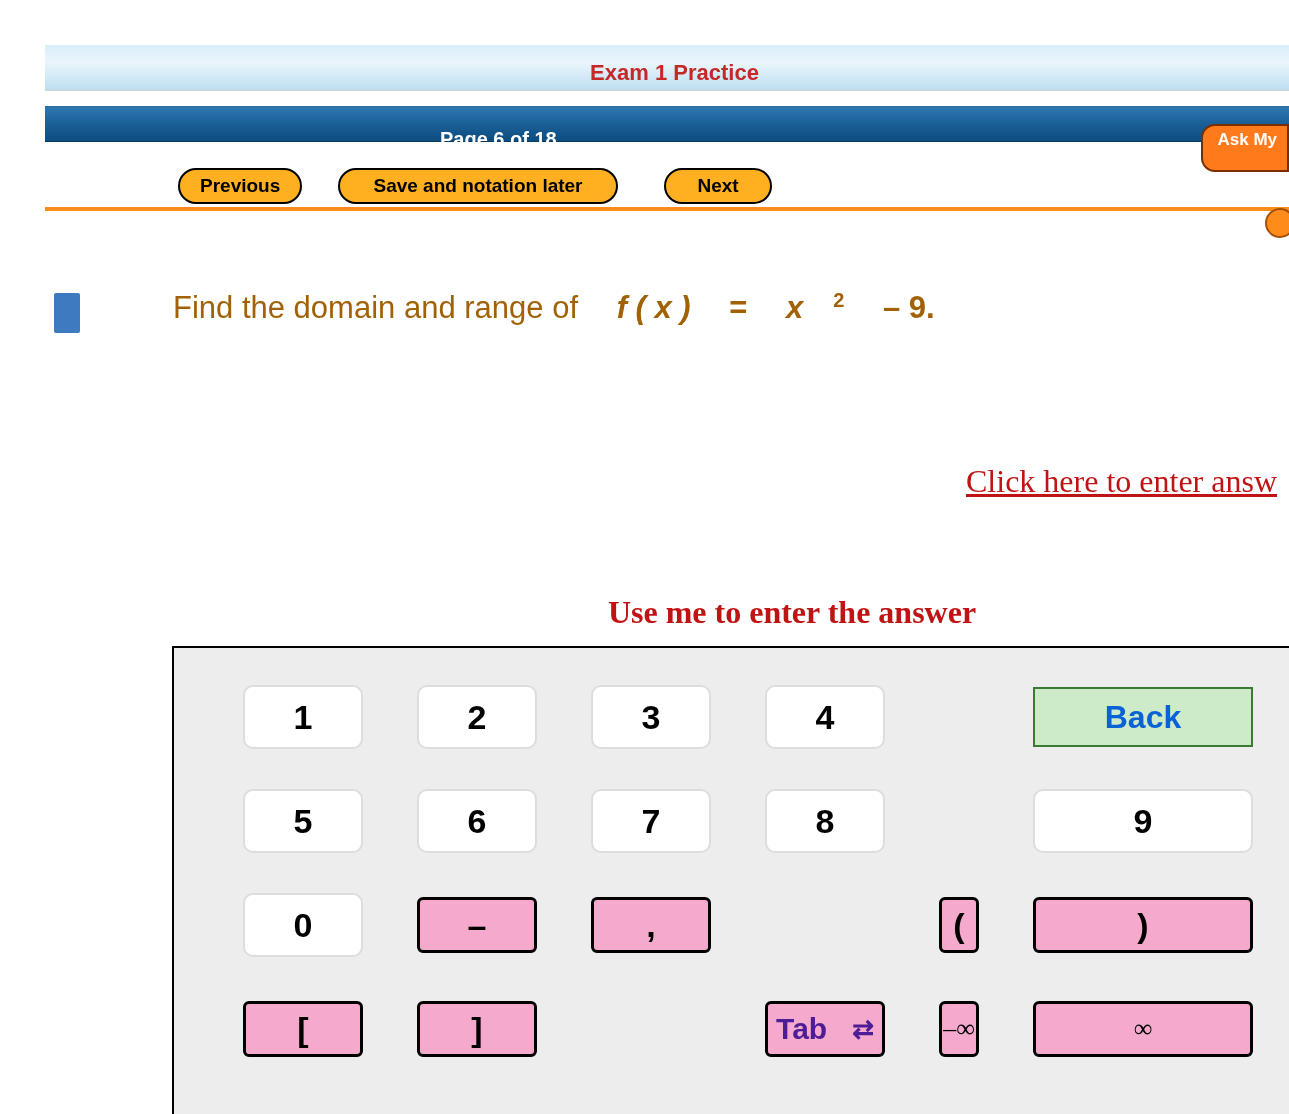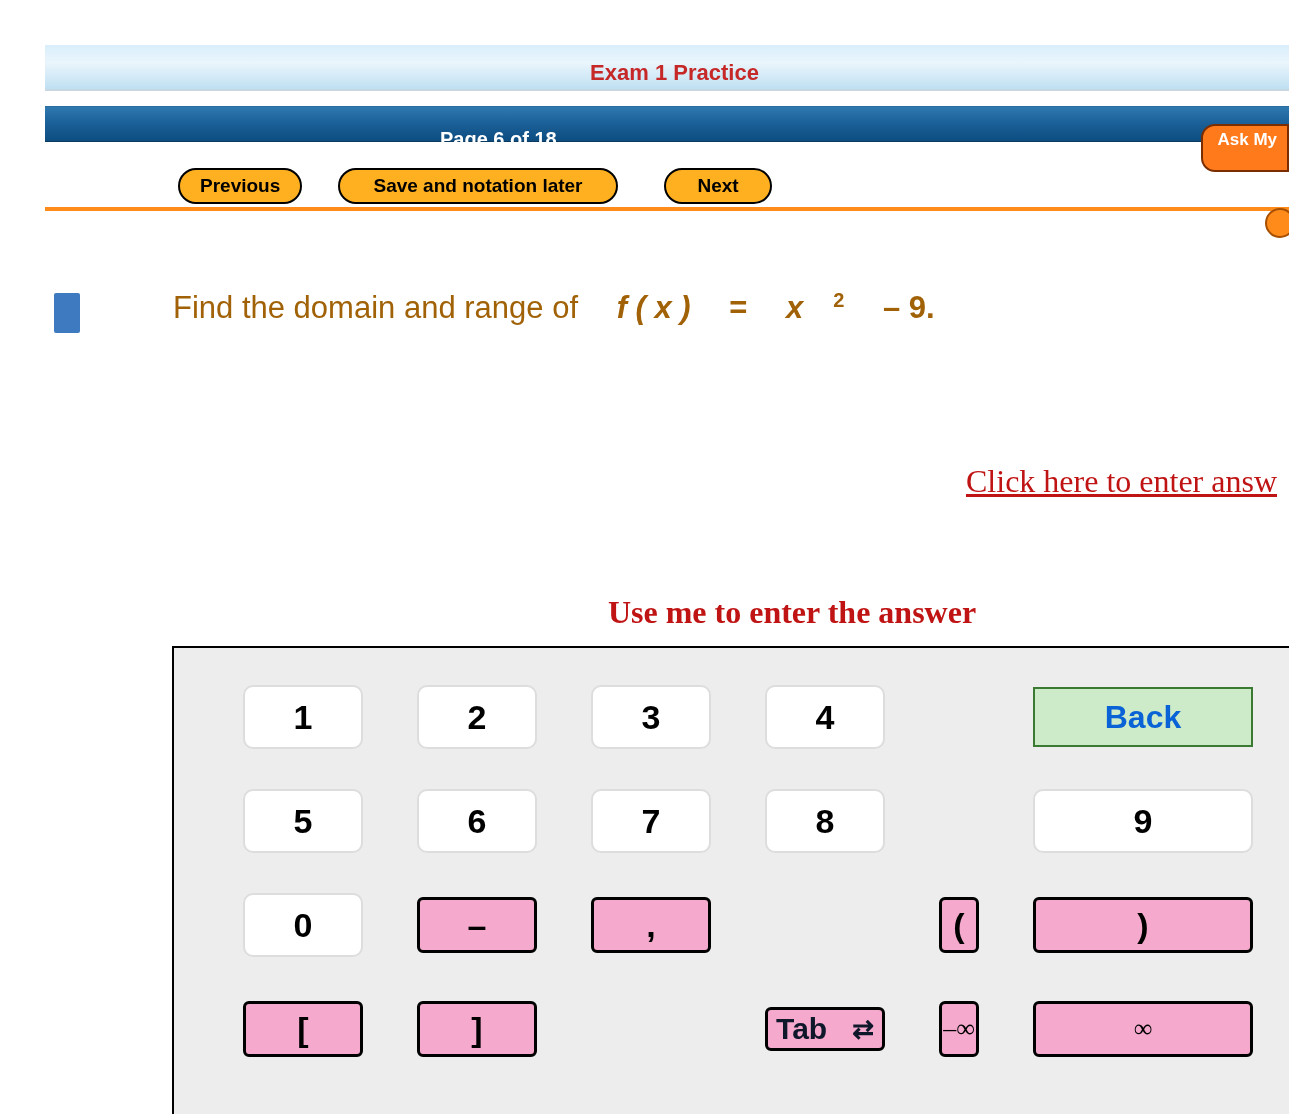--- a/index.html
+++ b/index.html
@@ -90,21 +90,21 @@
   .key {
     height: 64px; border-radius: 10px; border: 2px solid #ccc;
     background: #fff; font-size: 34px; font-weight: bold;
     display: flex; align-items: center; justify-content: center;
     cursor: pointer; font-family: Arial, sans-serif;
   }
   .key.num { background: #fff; border-color: #ddd; }
   .key.pink { background: #f5a9cd; border: 3px solid #000; border-radius: 6px; height: 56px; font-size: 34px; }
   .key.pink.sm { font-size: 26px; }
   .key.green { background: #cdebc8; border: 2px solid #3a7a32; height: 60px; font-size: 32px; color: #0a63d6; border-radius: 0; }
-  .key.tab { background: #f5a9cd; border: 3px solid #000; height: 44px; font-size: 30px; color: #0f172a; border-radius: 6px; }
+  .key.tab { background: #f5a9cd; border: 3px solid #000; height: 56px; font-size: 30px; color: #4c1d95; border-radius: 6px; }
   .key.inf { font-family: 'Times New Roman', serif; font-weight: normal; }
   .spacer { visibility: hidden; }
 
   .tab-arrows { font-size: 26px; margin-left: 10px; }
 </style>
 </head>
 <body>
 
 <div class="top-strip">
   <span class="exam-title">Exam 1 Practice</span>

